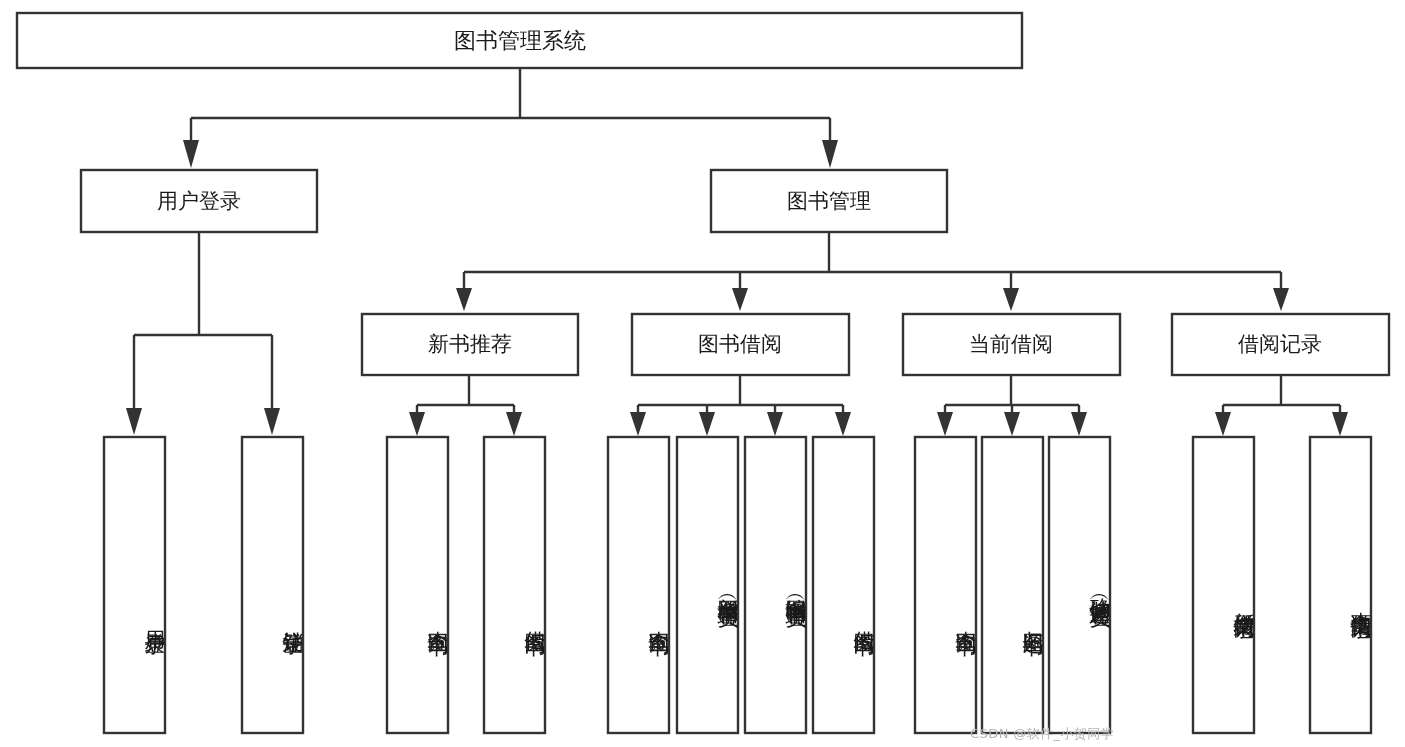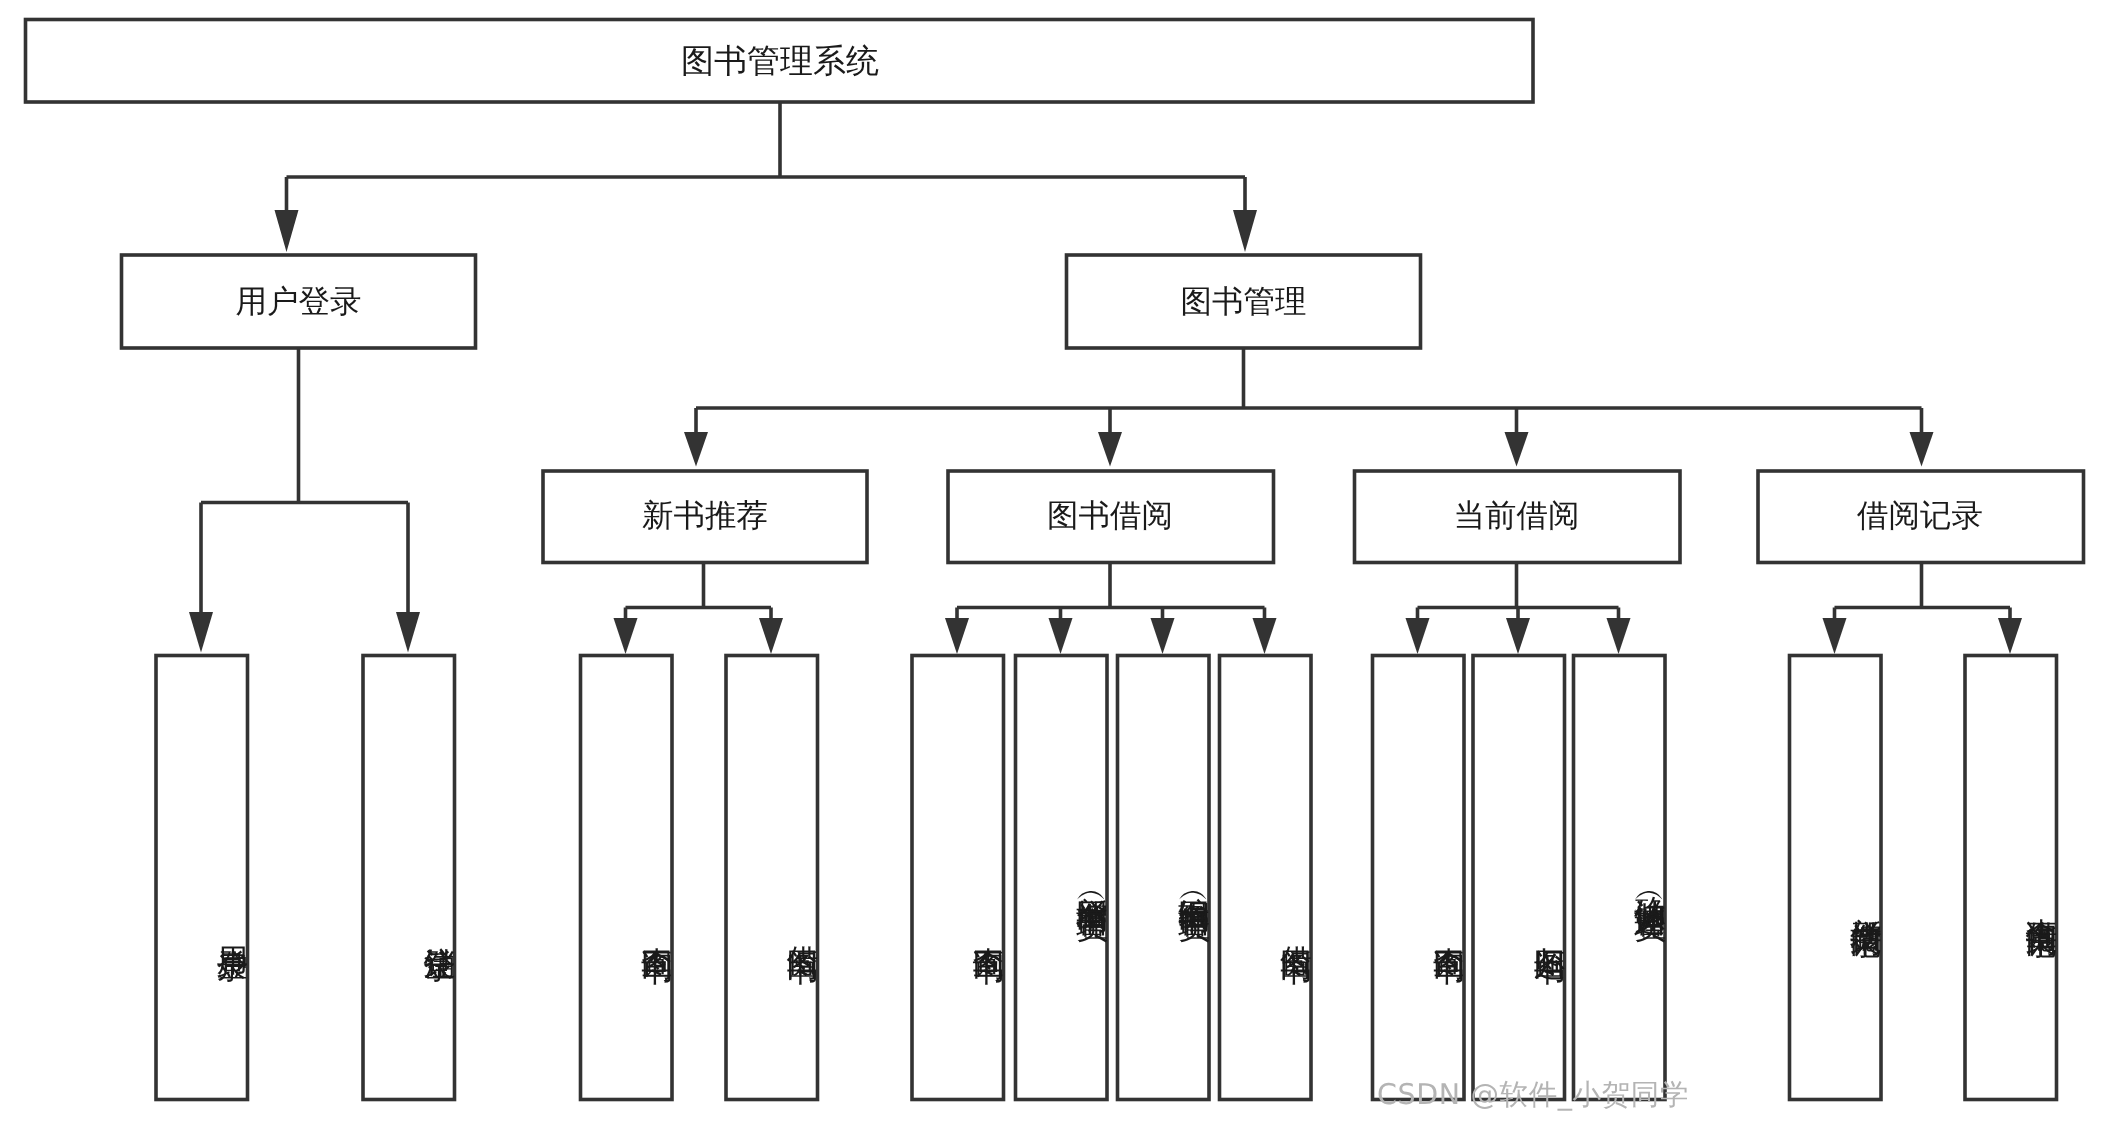--- a/index.html
+++ b/index.html
@@ -66,24 +66,24 @@
     letter-spacing: 1.5px;
     display: flex;
     align-items: flex-start;
     justify-content: center;
     text-align: center;
     pointer-events: none;
     user-select: none;
   }
   .watermark {
     position: absolute;
-    right: 12px;
+    right: 24px;
     bottom: 4px;
     font-family: "DejaVu Sans", "Liberation Sans", sans-serif;
-    font-size: 19px;
+    font-size: 13px;
     color: #b4b4b4;
     letter-spacing: 0.4px;
     white-space: nowrap;
   }
 </style>
 </head>
 <body>
 
 <div id="diagram-root">
 

